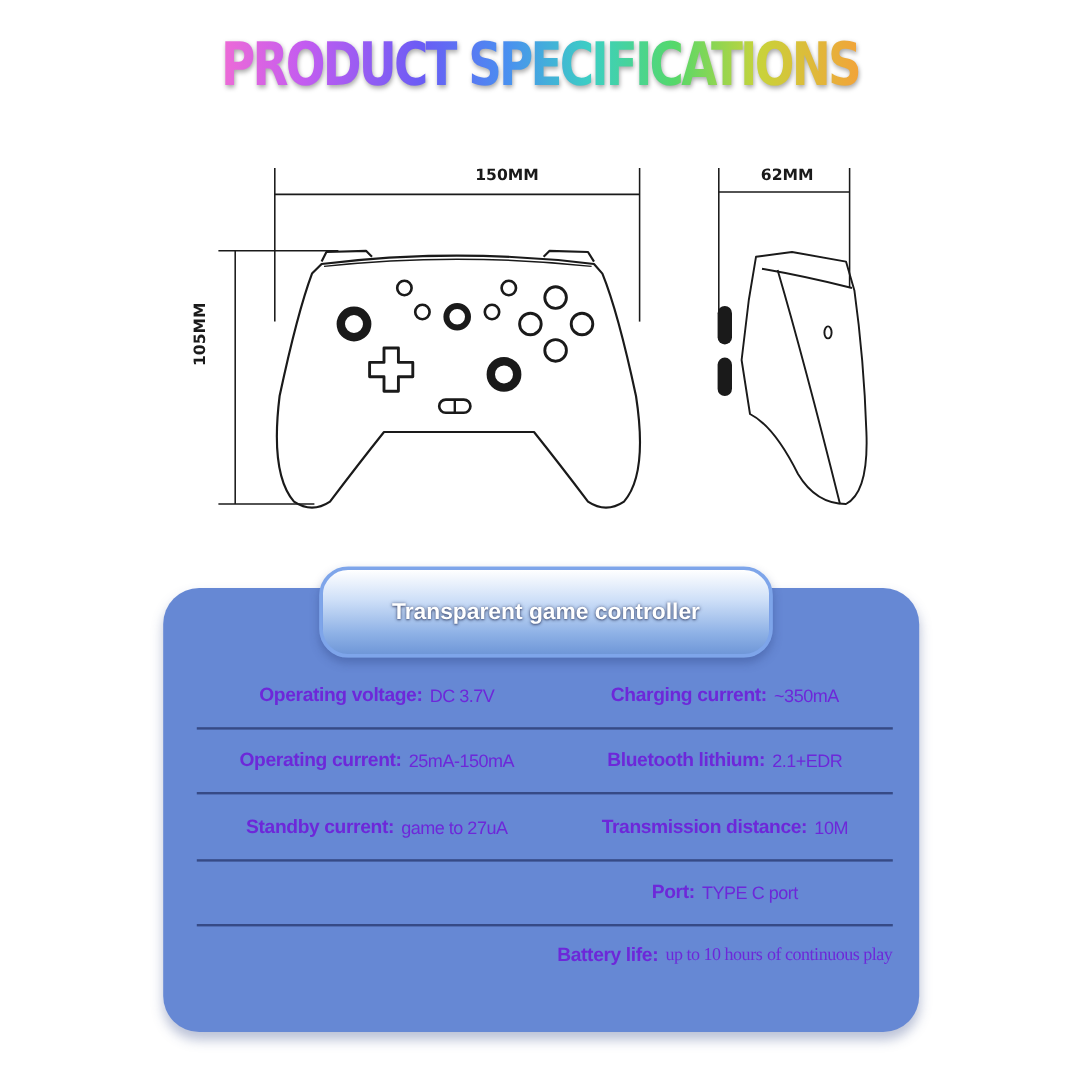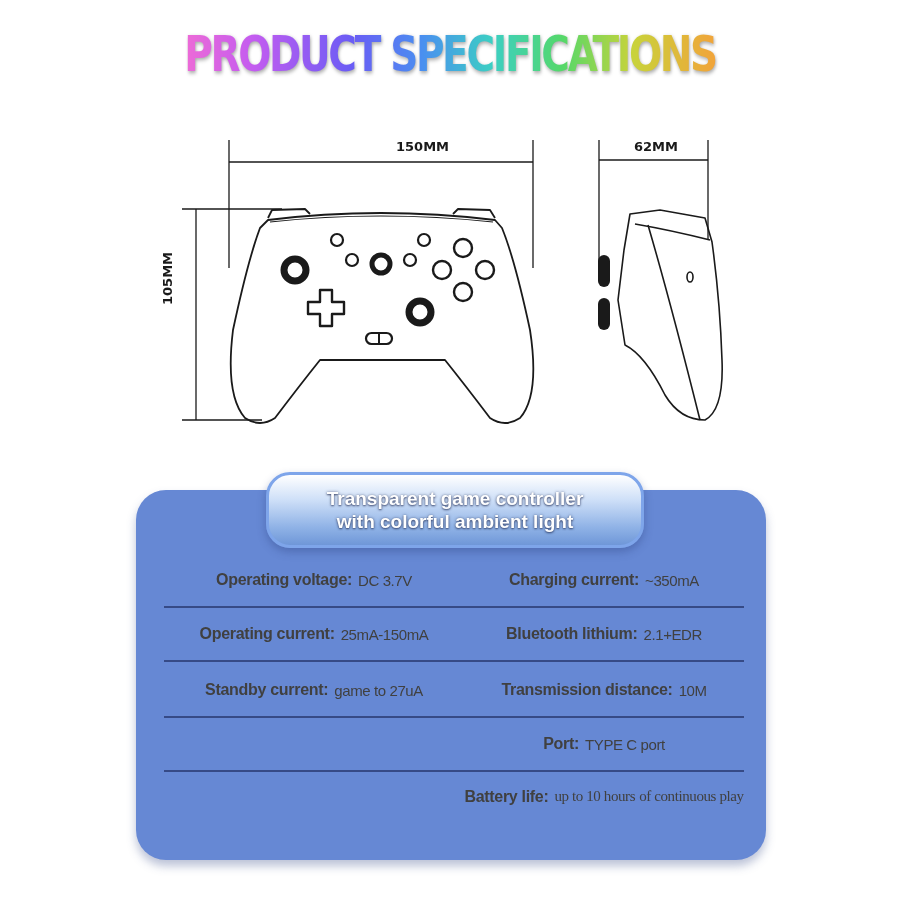--- a/index.html
+++ b/index.html
@@ -33,21 +33,21 @@
     border: 3px solid #7ea5ea;
     box-shadow: 0 4px 8px rgba(40,60,120,0.35);
     display: flex; align-items: center; justify-content: center; flex-direction: column;
   }
   .badge span {
     display: block; color: #ffffff; font-weight: bold; font-size: 19px; line-height: 23px;
     text-shadow: 0 1px 2px rgba(30,40,80,0.7), 0 0 3px rgba(30,40,80,0.5);
   }
   .row { position: absolute; left: 164px; width: 580px; height: 54px; }
   .row .divider { position: absolute; left: 0; right: 0; bottom: 0; height: 2px; background: #2e3f78; opacity: 0.85; }
-  .cell { position: absolute; top: 0; height: 52px; display: flex; align-items: center; white-space: nowrap; color: #404040; }
+  .cell { position: absolute; top: 0; height: 52px; display: flex; align-items: center; white-space: nowrap; color: #6d28d9; }
   .cell .k { font-weight: bold; font-size: 16px; letter-spacing: -0.3px; margin-right: 6px; }
   .cell .v { font-size: 15px; letter-spacing: -0.4px; }
   .cell.left { left: 0; width: 300px; justify-content: center; }
   .cell.right { left: 300px; width: 280px; justify-content: center; }
   .v2 { display: flex; line-height: 17px; font-family: Liberation Serif, serif; }
   .v2 .l2 { margin-left: 4px; }
 </style>
 </head>
 <body>
 
@@ -105,21 +105,20 @@
     </g>
   </svg>
   <div class="dim-label dim-w">150MM</div>
   <div class="dim-label dim-d">62MM</div>
   <div class="dim-label dim-h">105MM</div>
 </div>
 
 <div class="card"></div>
 <div class="badge">
   <span>Transparent game controller</span>
-  <span>with colorful ambient light</span>
 </div>
 
 <div class="row" style="top:554px">
   <div class="cell left">
     <span class="k">Operating voltage:</span>
     <span class="v">DC 3.7V</span>
   </div>
   <div class="cell right">
     <span class="k">Charging current:</span>
     <span class="v">~350mA</span>

